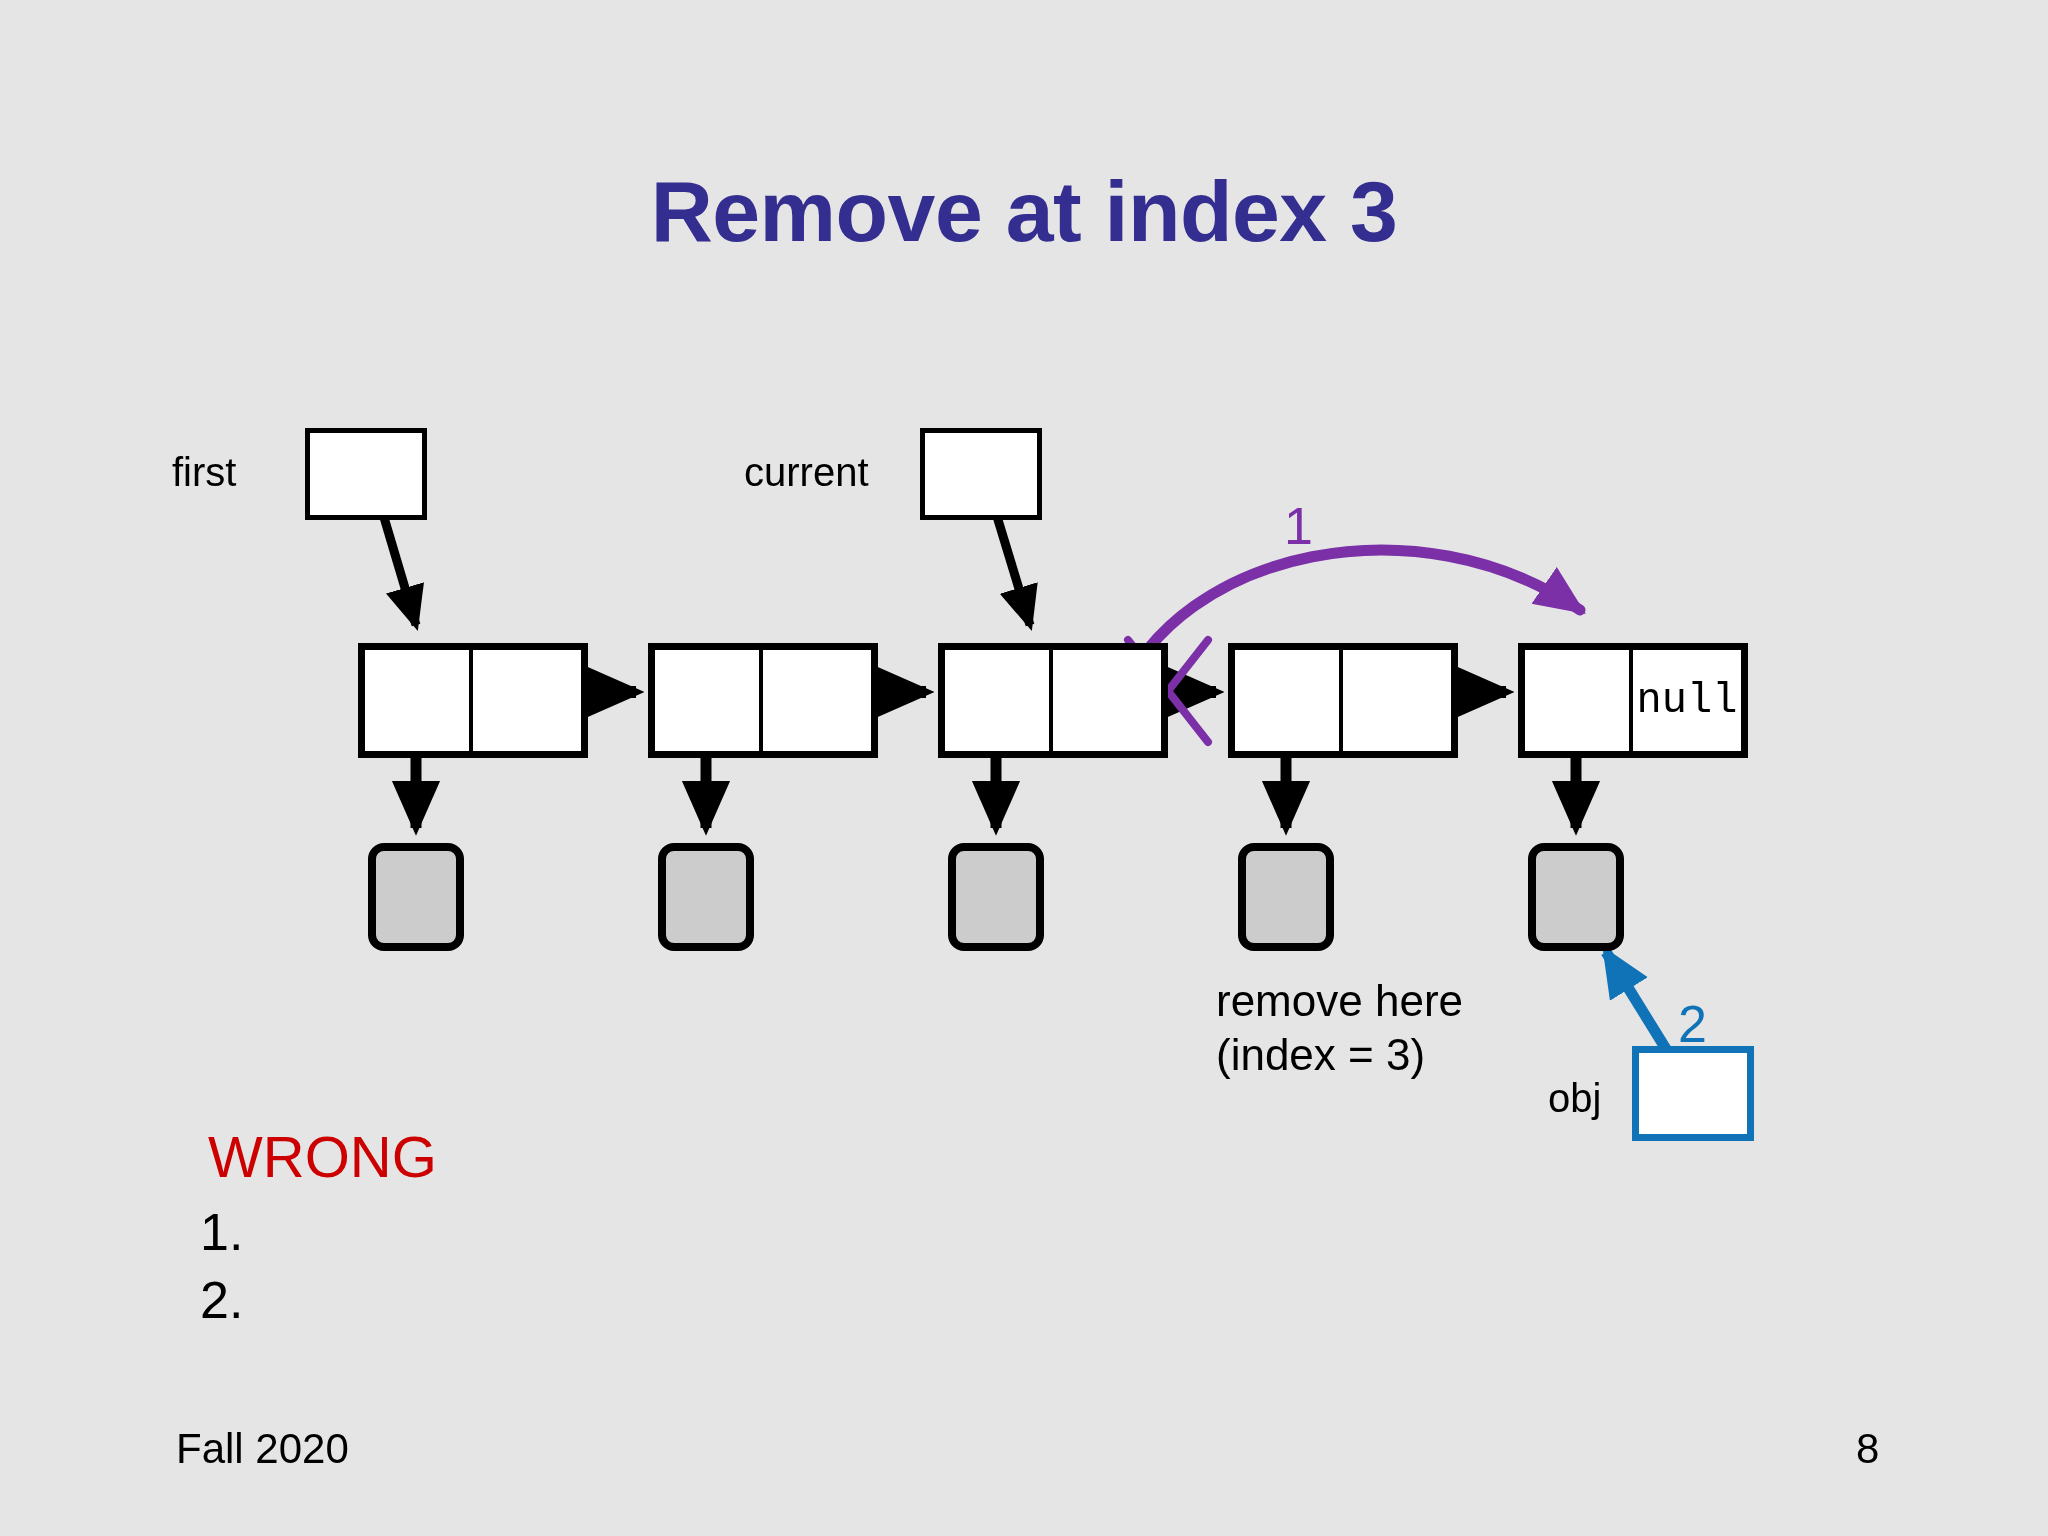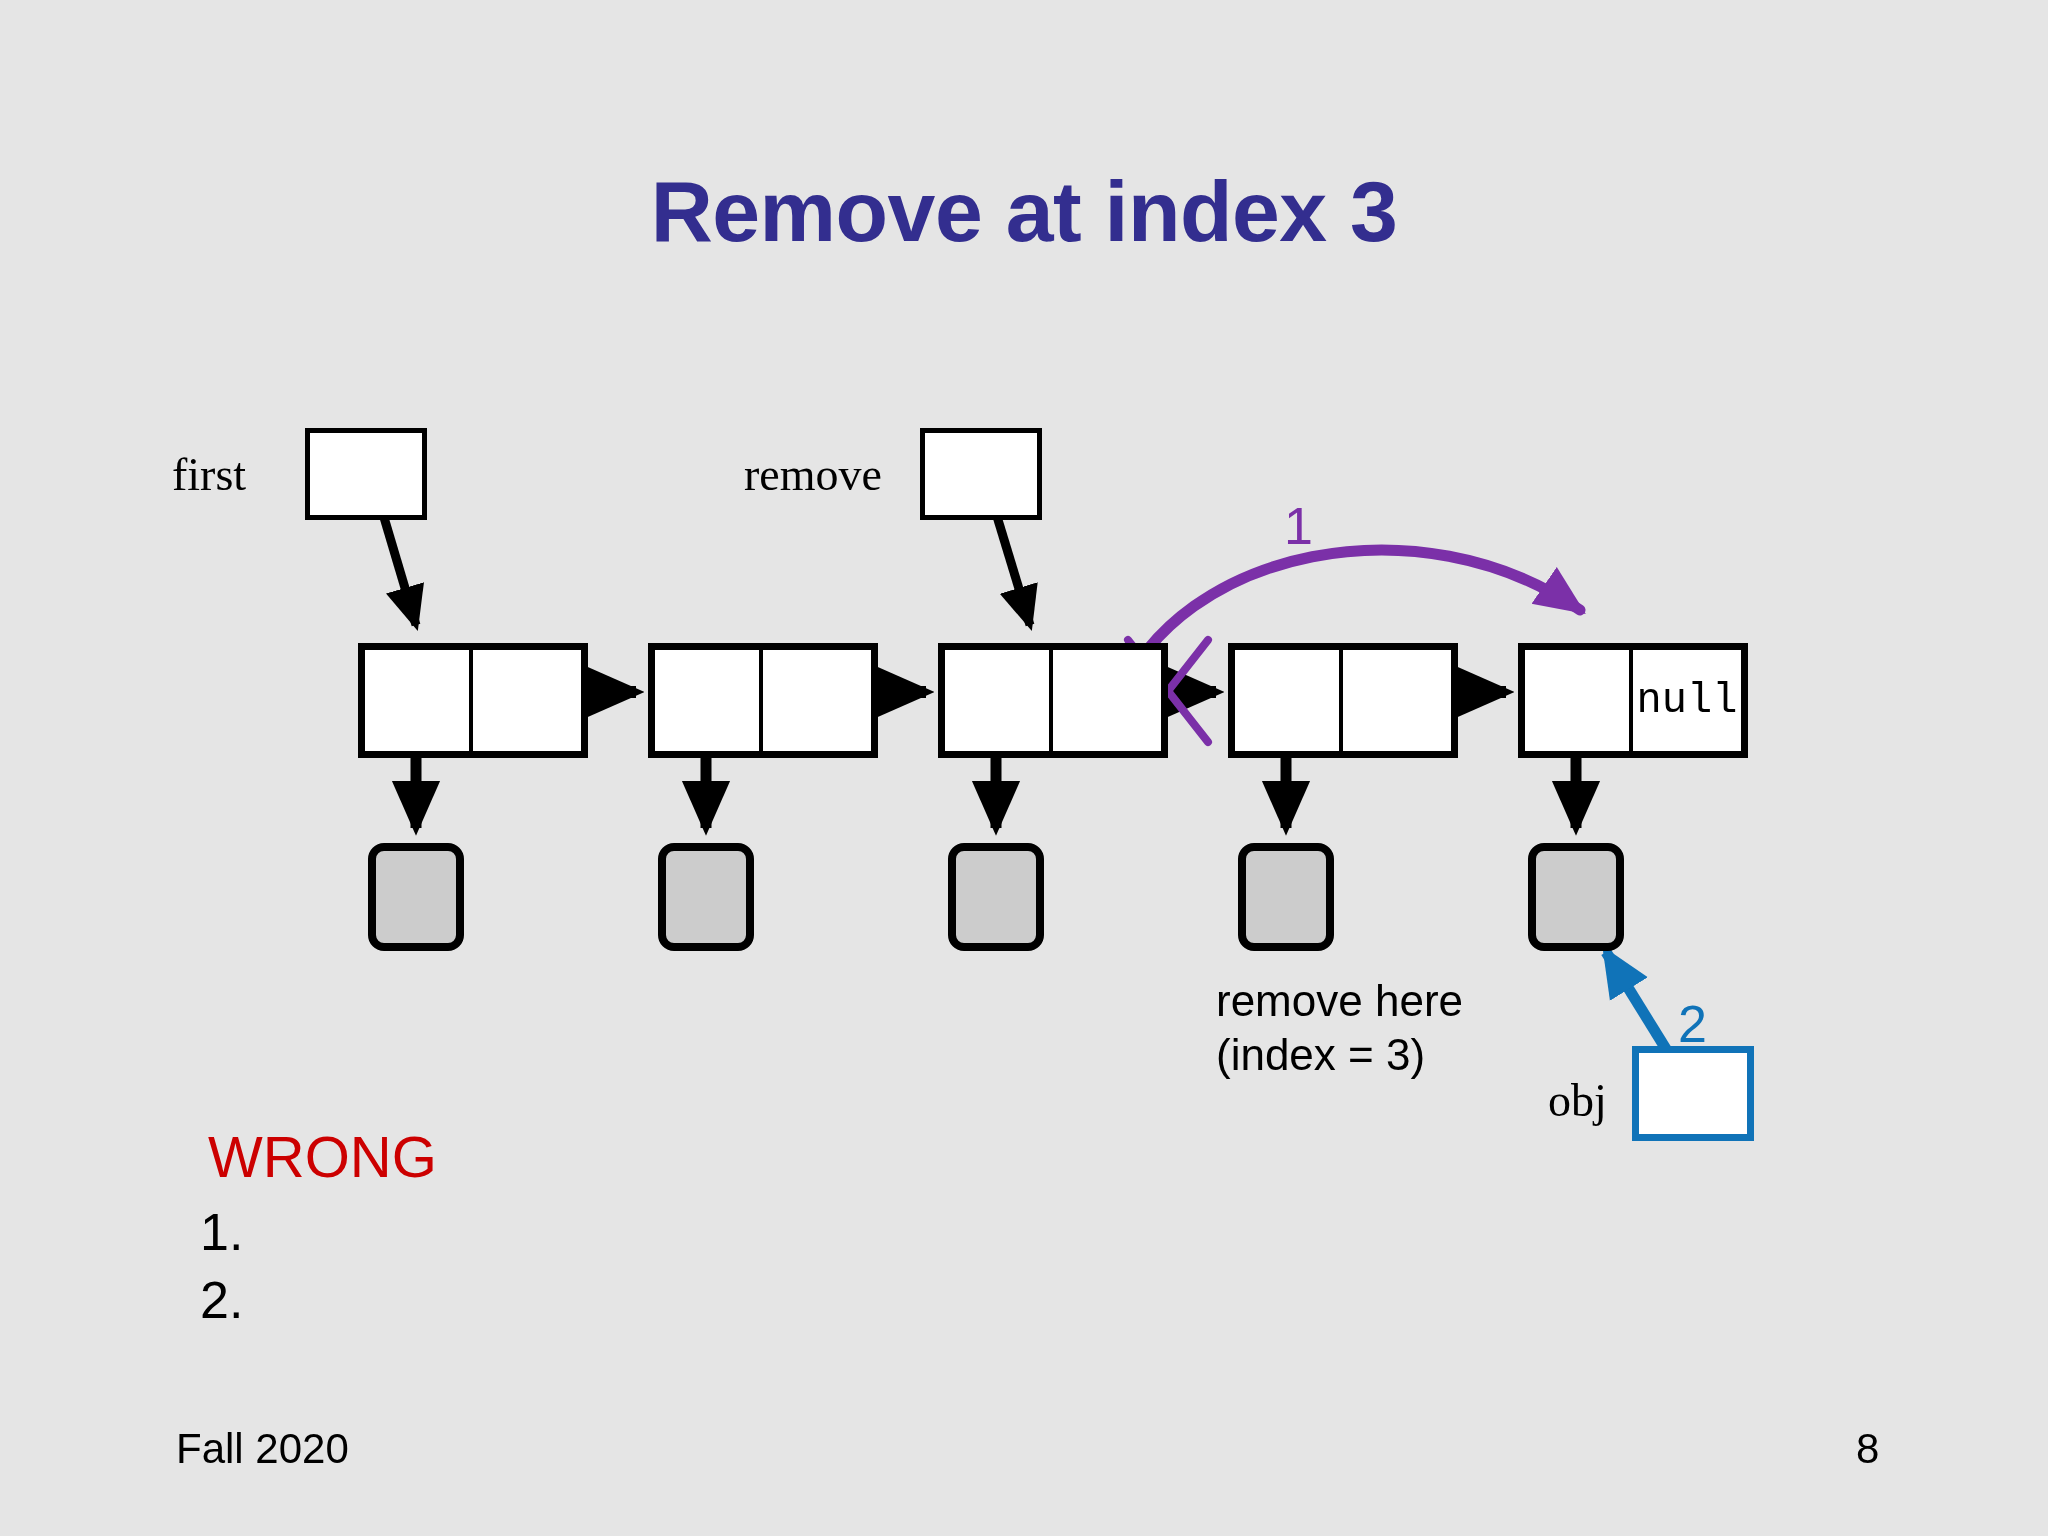--- a/index.html
+++ b/index.html
@@ -37,23 +37,23 @@
     font-size: 86px;
     font-weight: bold;
     color: #332e8f;
     font-family: "Liberation Sans", sans-serif;
     letter-spacing: -0.5px;
     line-height: 1.0;
   }
 
   
   .var-label {
-    font-size: 46px;
-    color: #000000;
-    font-family: Liberation Serif, serif;
+    font-size: 40px;
+    color: #000000;
+    font-family: Liberation Sans, sans-serif;
     line-height: 1;
     white-space: nowrap;
   }
   #label-first   { left: 172px;  top: 452px; }
   #label-current { left: 744px;  top: 452px; }
   #label-obj     { left: 1548px; top: 1078px; }
 
   
   .ref-box {
     border: 5px solid #000000;
@@ -218,21 +218,21 @@
     <line x1="1208" y1="640" x2="1128" y2="742" stroke="#7b30a8" stroke-width="8" stroke-linecap="round"></line>
 
     <line x1="1700" y1="1104" x2="1606" y2="952" stroke="#1073b8" stroke-width="11" marker-end="url(#arrow-blue)"></line>
   </svg>
 
   <div class="abs" id="slide-title">Remove at index 3</div>
 
   <div class="abs var-label" id="label-first">first</div>
   <div class="abs ref-box" id="ref-box-first"></div>
 
-  <div class="abs var-label" id="label-current">remove</div>
+  <div class="abs var-label" id="label-current">current</div>
   <div class="abs ref-box" id="ref-box-current"></div>
 
   <div class="abs node" style="left:358px;">
     <div class="node-cell data-cell"></div>
     <div class="node-cell next-cell"></div>
   </div>
 
   <div class="abs node" style="left:648px;">
     <div class="node-cell data-cell"></div>
     <div class="node-cell next-cell"></div>

